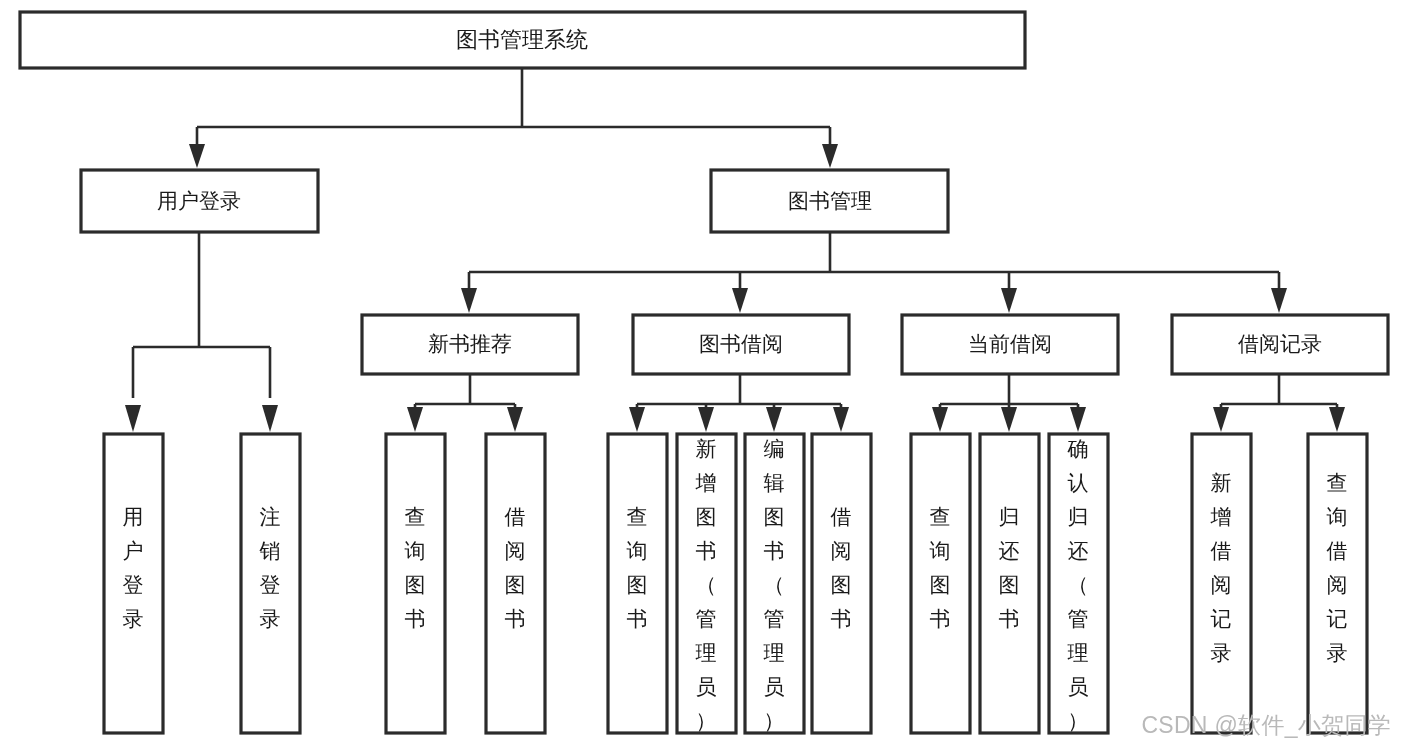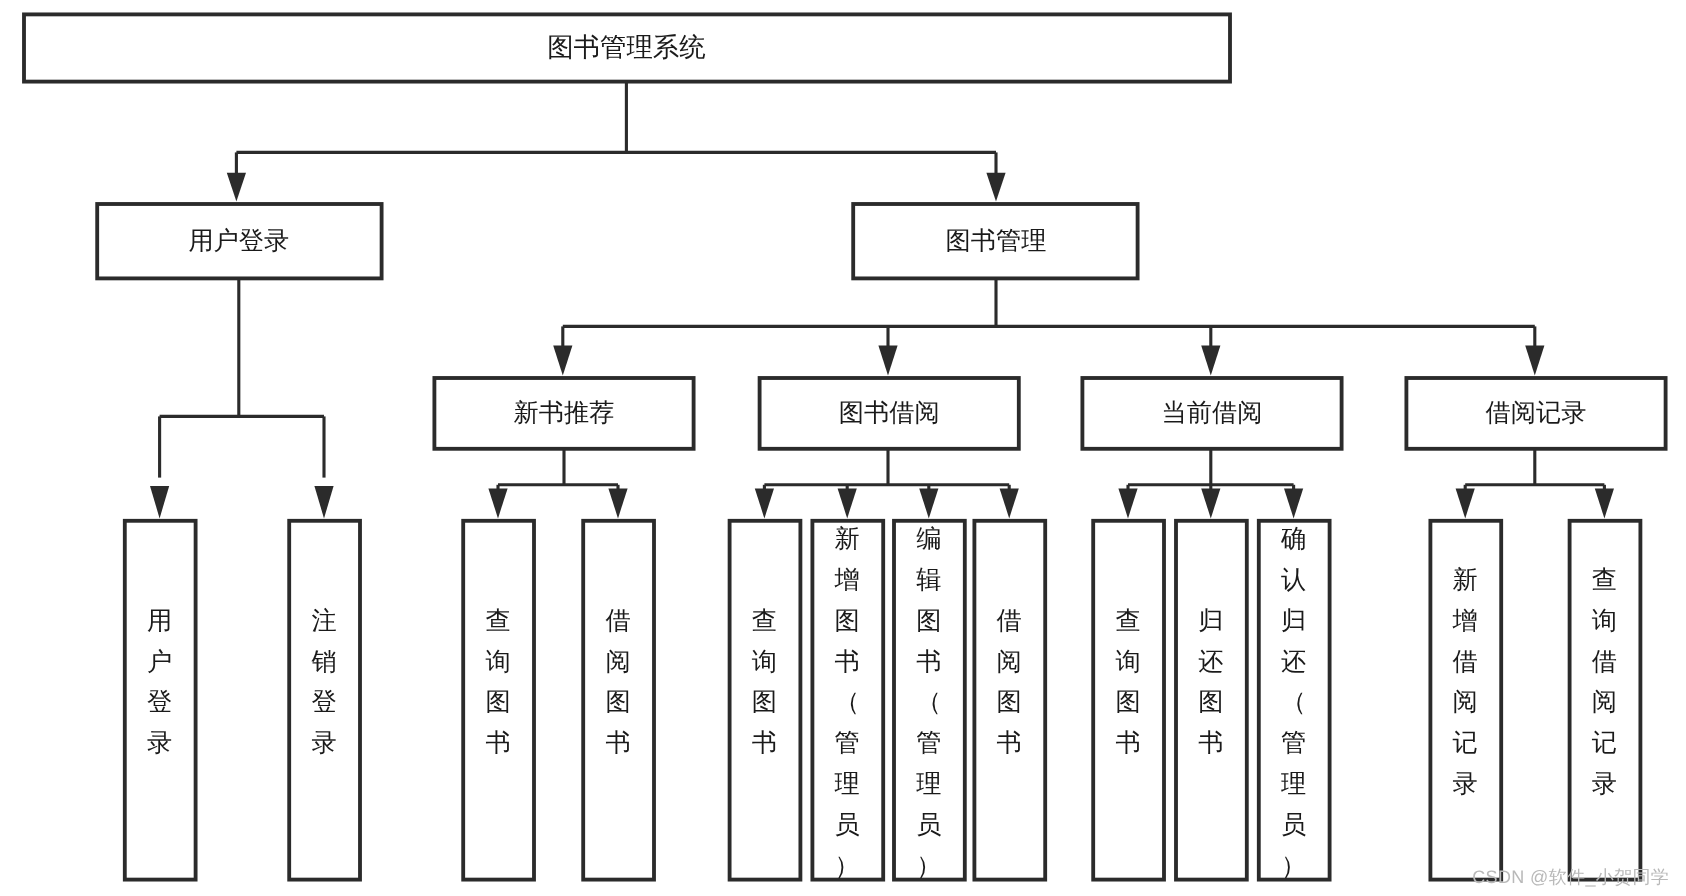--- a/index.html
+++ b/index.html
@@ -62,21 +62,21 @@
     text-anchor: middle;
   }
   .leaf-label tspan {
     font-family: "Liberation Sans", "DejaVu Sans", sans-serif;
   }
   .watermark {
     position: absolute;
     right: 14px;
     bottom: 6px;
     font-family: "Liberation Sans", "DejaVu Sans", sans-serif;
-    font-size: 15px;
+    font-size: 23px;
     color: #b9b9b9;
     white-space: nowrap;
     letter-spacing: 0.3px;
     pointer-events: none;
   }
 </style>
 </head>
 <body>
 
 <div id="diagram-root">

